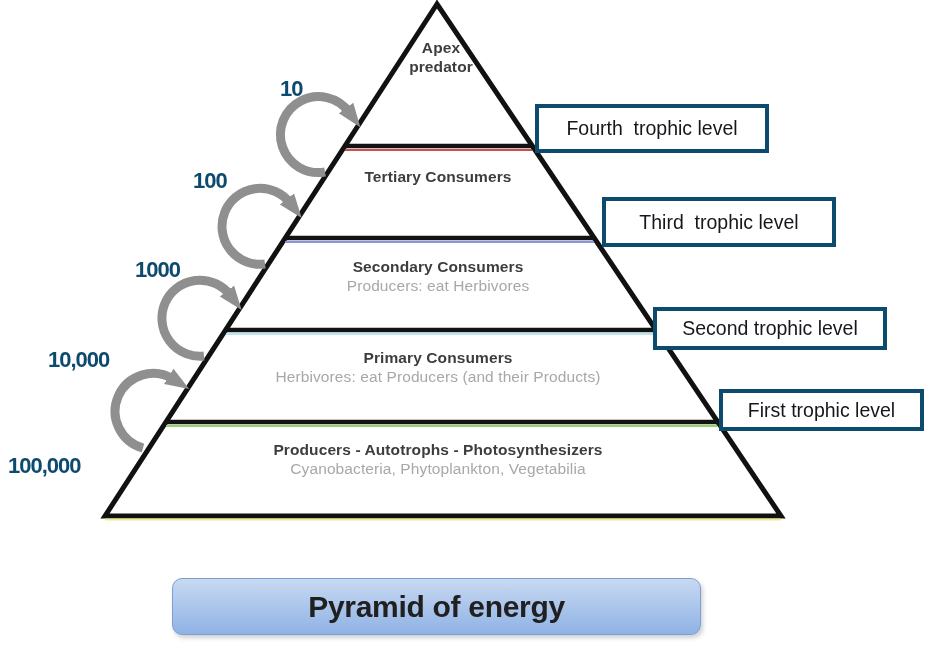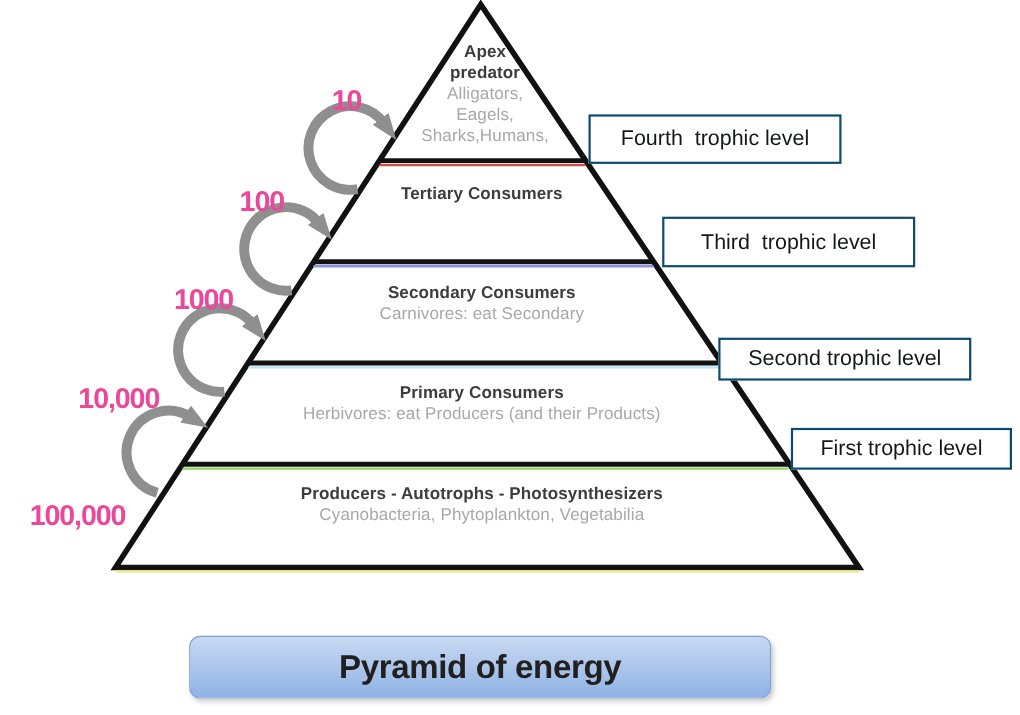--- a/index.html
+++ b/index.html
@@ -12,25 +12,25 @@
   .lvl{position:absolute;text-align:center;pointer-events:none;}
   .lvl-title{
     font-size:15.5px;font-weight:700;color:#3d3d3d;line-height:19px;
     white-space:pre-line;letter-spacing:0.1px;
   }
   .lvl-sub{
     font-size:15.5px;font-weight:400;color:#a8a8a8;line-height:19px;
     white-space:pre-line;letter-spacing:0.1px;
   }
   .energy-num{
-    position:absolute;text-align:center;font-weight:700;font-size:26px;
-    color:#ec4899;letter-spacing:-1px;
+    position:absolute;text-align:left;font-weight:700;font-size:22px;
+    color:#0c4a6e;letter-spacing:-1px;
   }
   .trophic-box{
-    position:absolute;background:#ffffff;border:2px solid #0c4a6e;
+    position:absolute;background:#ffffff;border:4px solid #0c4a6e;
     display:flex;align-items:center;justify-content:center;
     font-size:19.5px;color:#15171c;white-space:pre;
   }
   .banner{
     position:absolute;left:172px;top:578px;width:527px;height:55px;
     border-radius:10px;border:1px solid #7aa0d4;
     background:linear-gradient(#c8d9f1,#8fb2e5);
     box-shadow:2px 3px 4px rgba(120,120,120,0.35);
     display:flex;align-items:center;justify-content:center;
   }
@@ -65,32 +65,29 @@
 
     <path d="M 325 172 A 38 38 0 1 1 349 112" fill="none" stroke-width="9" marker-end="url(#ah)" stroke="#8f8f8f"></path>
     <path d="M 265 264 A 38 38 0 1 1 290 203" fill="none" stroke-width="9" marker-end="url(#ah)" stroke="#8f8f8f"></path>
     <path d="M 204 356 A 38 38 0 1 1 230 295" fill="none" stroke-width="9" marker-end="url(#ah)" stroke="#8f8f8f"></path>
     <path d="M 143 448 A 38 38 0 1 1 173 379" fill="none" stroke-width="9" marker-end="url(#ah)" stroke="#8f8f8f"></path>
   </svg>
 
   <div class="lvl" style="left:326px;top:38px;width:230px;">
     <div class="lvl-title">Apex
 predator</div>
-    <div class="lvl-sub">Alligators,
-Eagels,
-Sharks,Humans,</div>
   </div>
 
   <div class="lvl" style="left:188px;top:167px;width:500px;">
     <div class="lvl-title">Tertiary Consumers</div>
   </div>
 
   <div class="lvl" style="left:188px;top:257px;width:500px;">
     <div class="lvl-title">Secondary Consumers</div>
-    <div class="lvl-sub">Carnivores: eat Secondary</div>
+    <div class="lvl-sub">Producers: eat Herbivores</div>
   </div>
 
   <div class="lvl" style="left:188px;top:348px;width:500px;">
     <div class="lvl-title">Primary Consumers</div>
     <div class="lvl-sub">Herbivores: eat Producers (and their Products)</div>
   </div>
 
   <div class="lvl" style="left:188px;top:440px;width:500px;">
     <div class="lvl-title">Producers - Autotrophs - Photosynthesizers</div>
     <div class="lvl-sub">Cyanobacteria, Phytoplankton, Vegetabilia</div>

